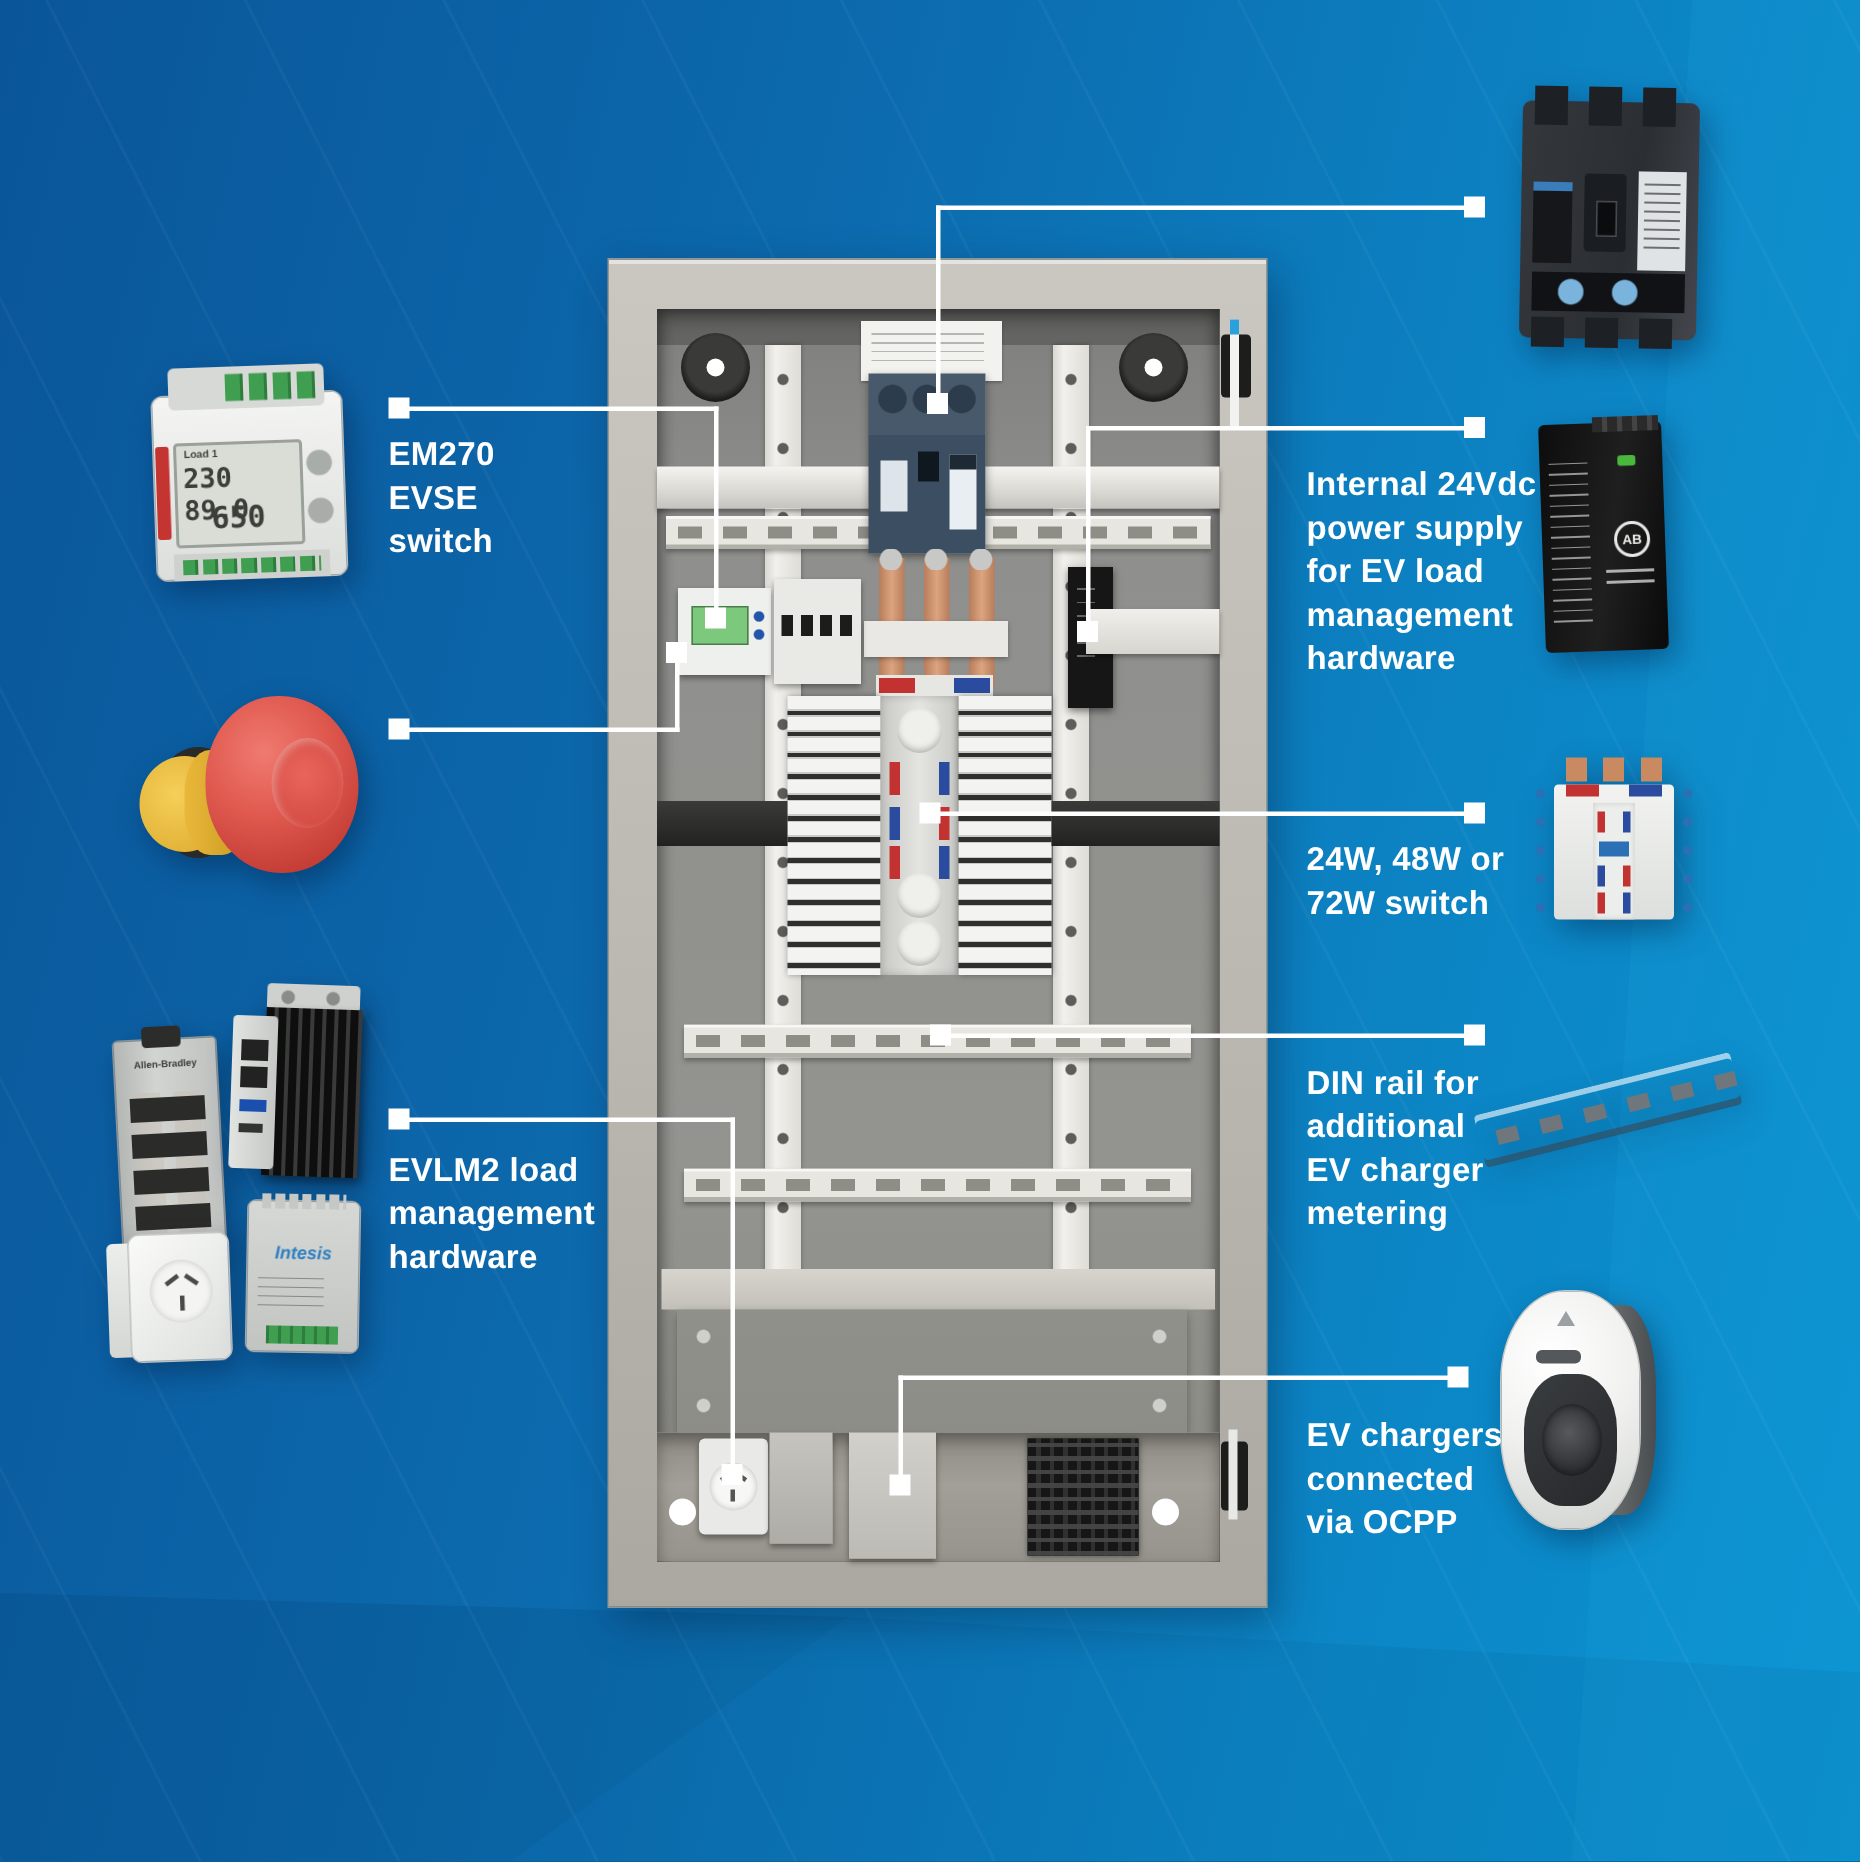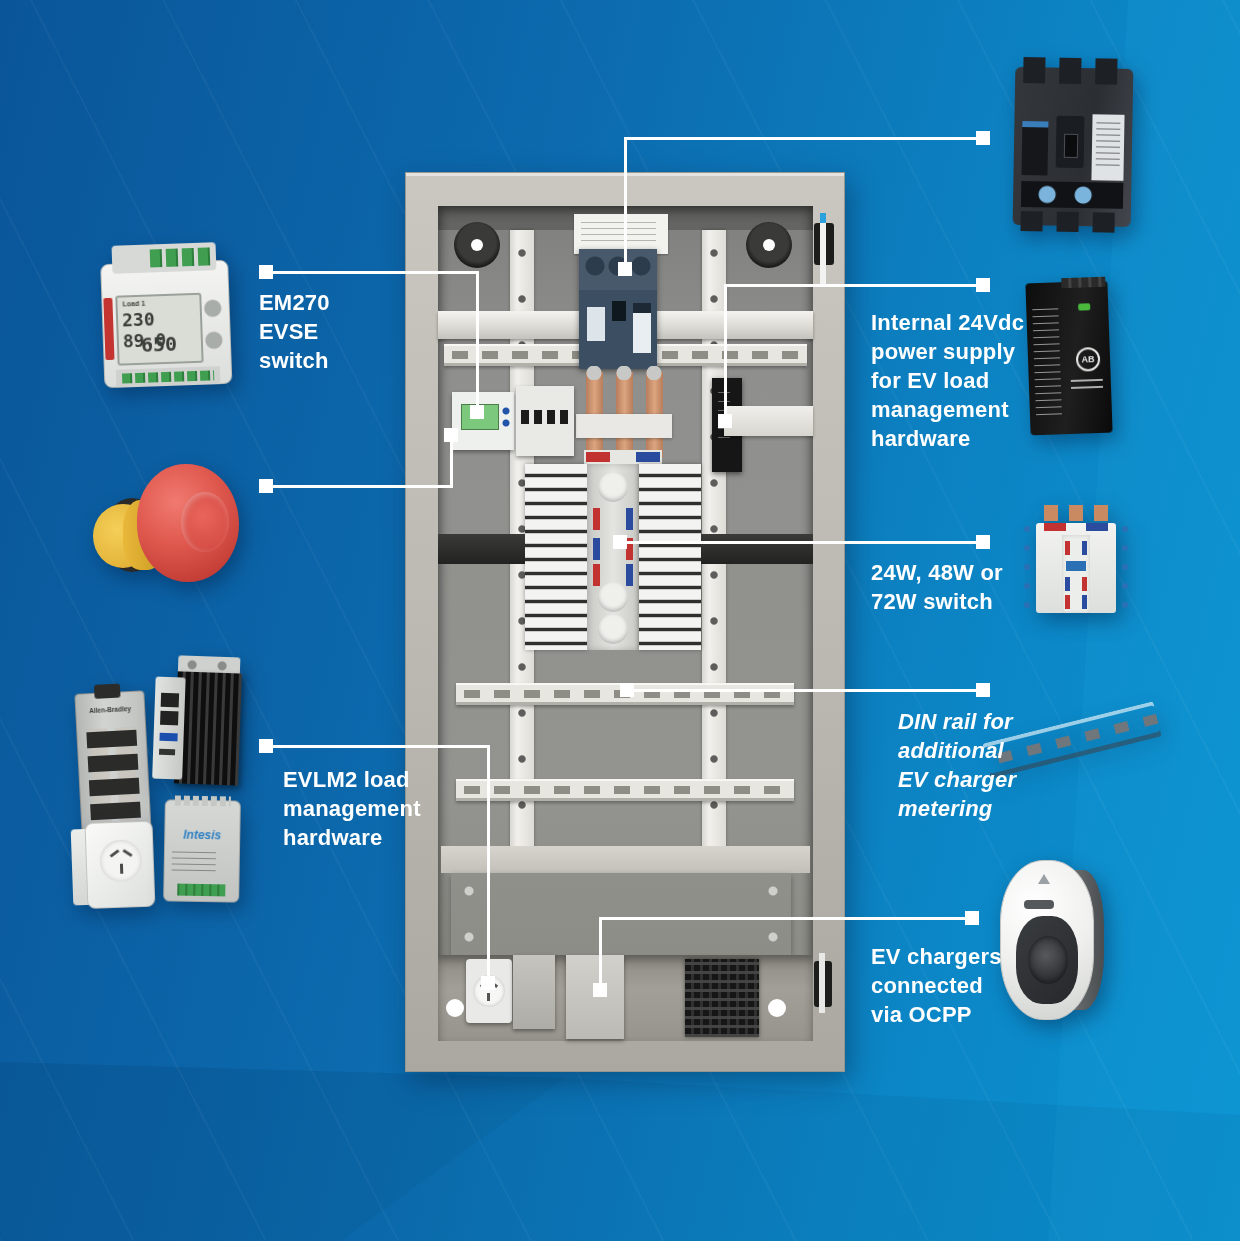--- a/index.html
+++ b/index.html
@@ -288,21 +288,21 @@
 
   <div class="cm" style="left:259px;top:479px;"></div>
   <div class="cl" style="left:266px;top:485px;width:187px;height:3px;"></div>
   <div class="cl" style="left:450px;top:441px;width:3px;height:47px;"></div>
   <div class="cm" style="left:444px;top:428px;"></div>
 
   <div class="cm" style="left:259px;top:739px;"></div>
   <div class="cl" style="left:266px;top:745px;width:224px;height:3px;"></div>
   <div class="cl" style="left:487px;top:745px;width:3px;height:237px;"></div>
   <div class="cm" style="left:481px;top:976px;"></div>
-  <div class="c-text" style="left:259px;top:765px;margin-left:24px;">EVLM2 load
+  <div class="c-text" style="left:259px;top:765px;">EVLM2 load
 management
 hardware</div>
 
   <div class="cl" style="left:624px;top:137px;width:3px;height:130px;"></div>
   <div class="cl" style="left:624px;top:137px;width:358px;height:3px;"></div>
   <div class="cm" style="left:976px;top:131px;"></div>
   <div class="cm" style="left:618px;top:262px;"></div>
 
   <div class="cl" style="left:724px;top:284px;width:3px;height:136px;"></div>
   <div class="cl" style="left:724px;top:284px;width:258px;height:3px;"></div>
@@ -316,21 +316,21 @@
 
   <div class="cl" style="left:622px;top:541px;width:360px;height:3px;"></div>
   <div class="cm" style="left:976px;top:535px;"></div>
   <div class="cm" style="left:613px;top:535px;"></div>
   <div class="c-text" style="left:871px;top:558px;">24W, 48W or
 72W switch</div>
 
   <div class="cl" style="left:629px;top:689px;width:353px;height:3px;"></div>
   <div class="cm" style="left:976px;top:683px;"></div>
   <div class="cm" style="left:620px;top:683px;"></div>
-  <div class="c-text" style="left:898px;top:707px;font-style:italic;">DIN rail for
+  <div class="c-text" style="left:871px;top:707px;">DIN rail for
 additional
 EV charger
 metering</div>
 
   <div class="cl" style="left:599px;top:917px;width:3px;height:70px;"></div>
   <div class="cl" style="left:599px;top:917px;width:373px;height:3px;"></div>
   <div class="cm" style="left:965px;top:911px;"></div>
   <div class="cm" style="left:593px;top:983px;"></div>
   <div class="c-text" style="left:871px;top:942px;">EV chargers
 connected

